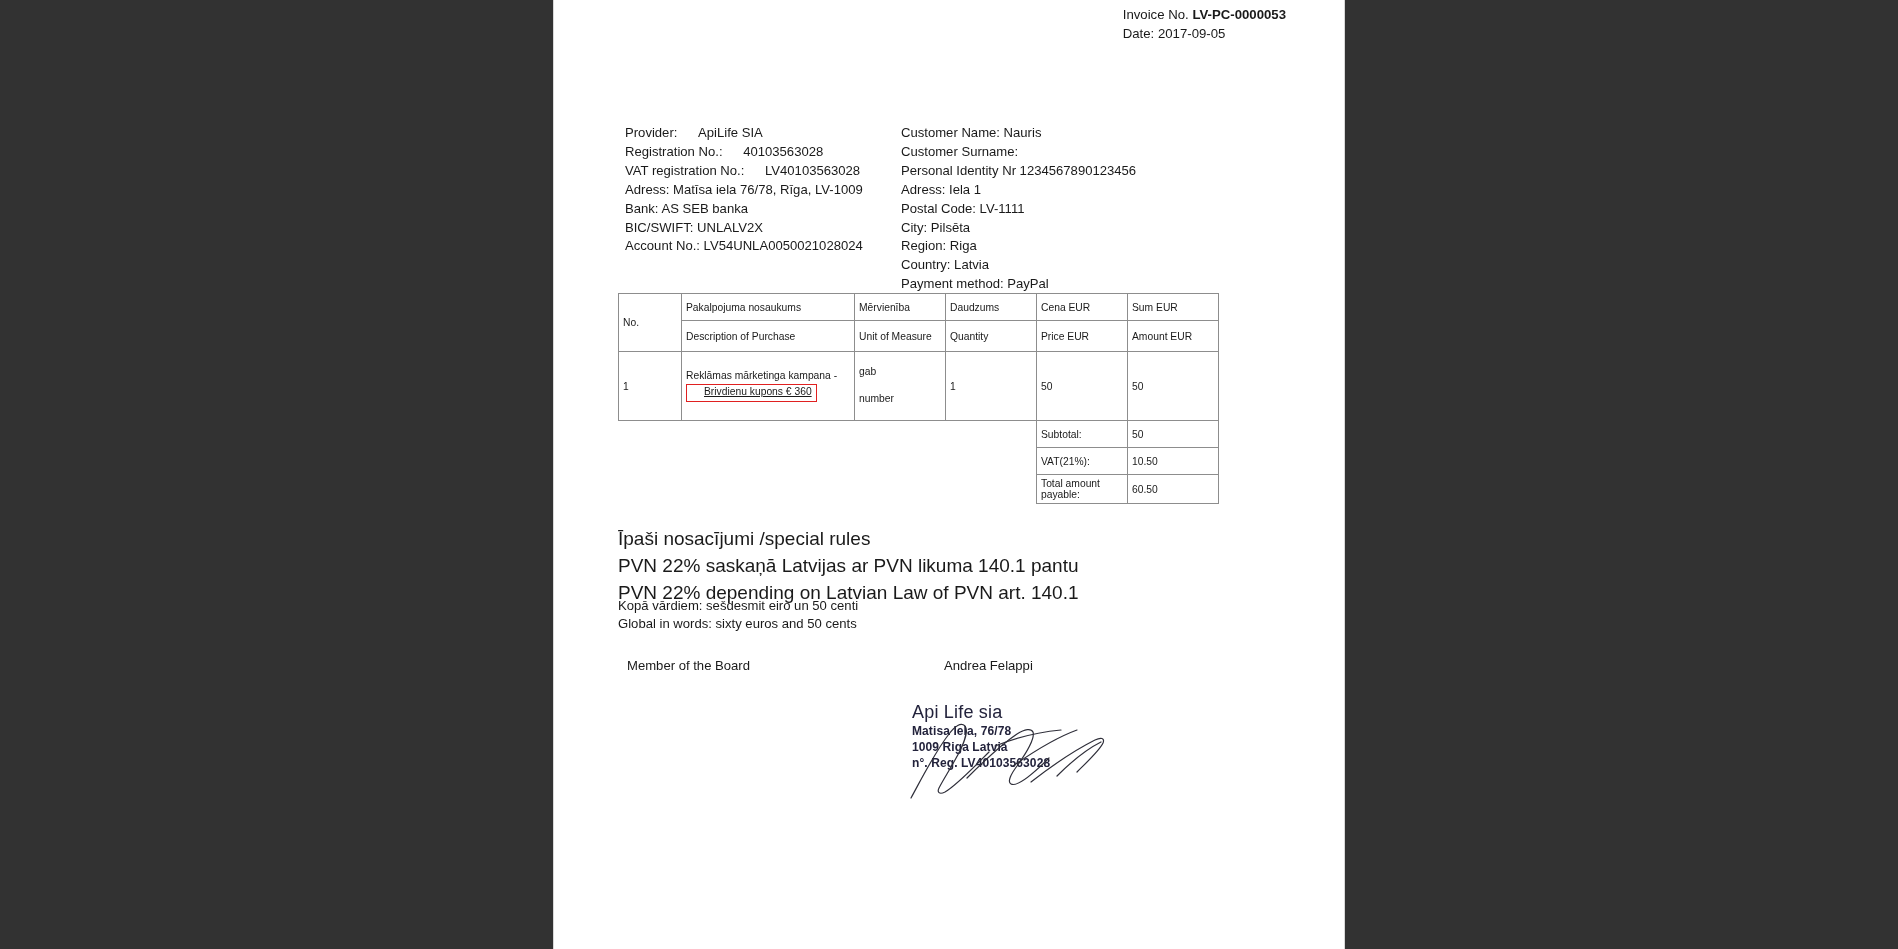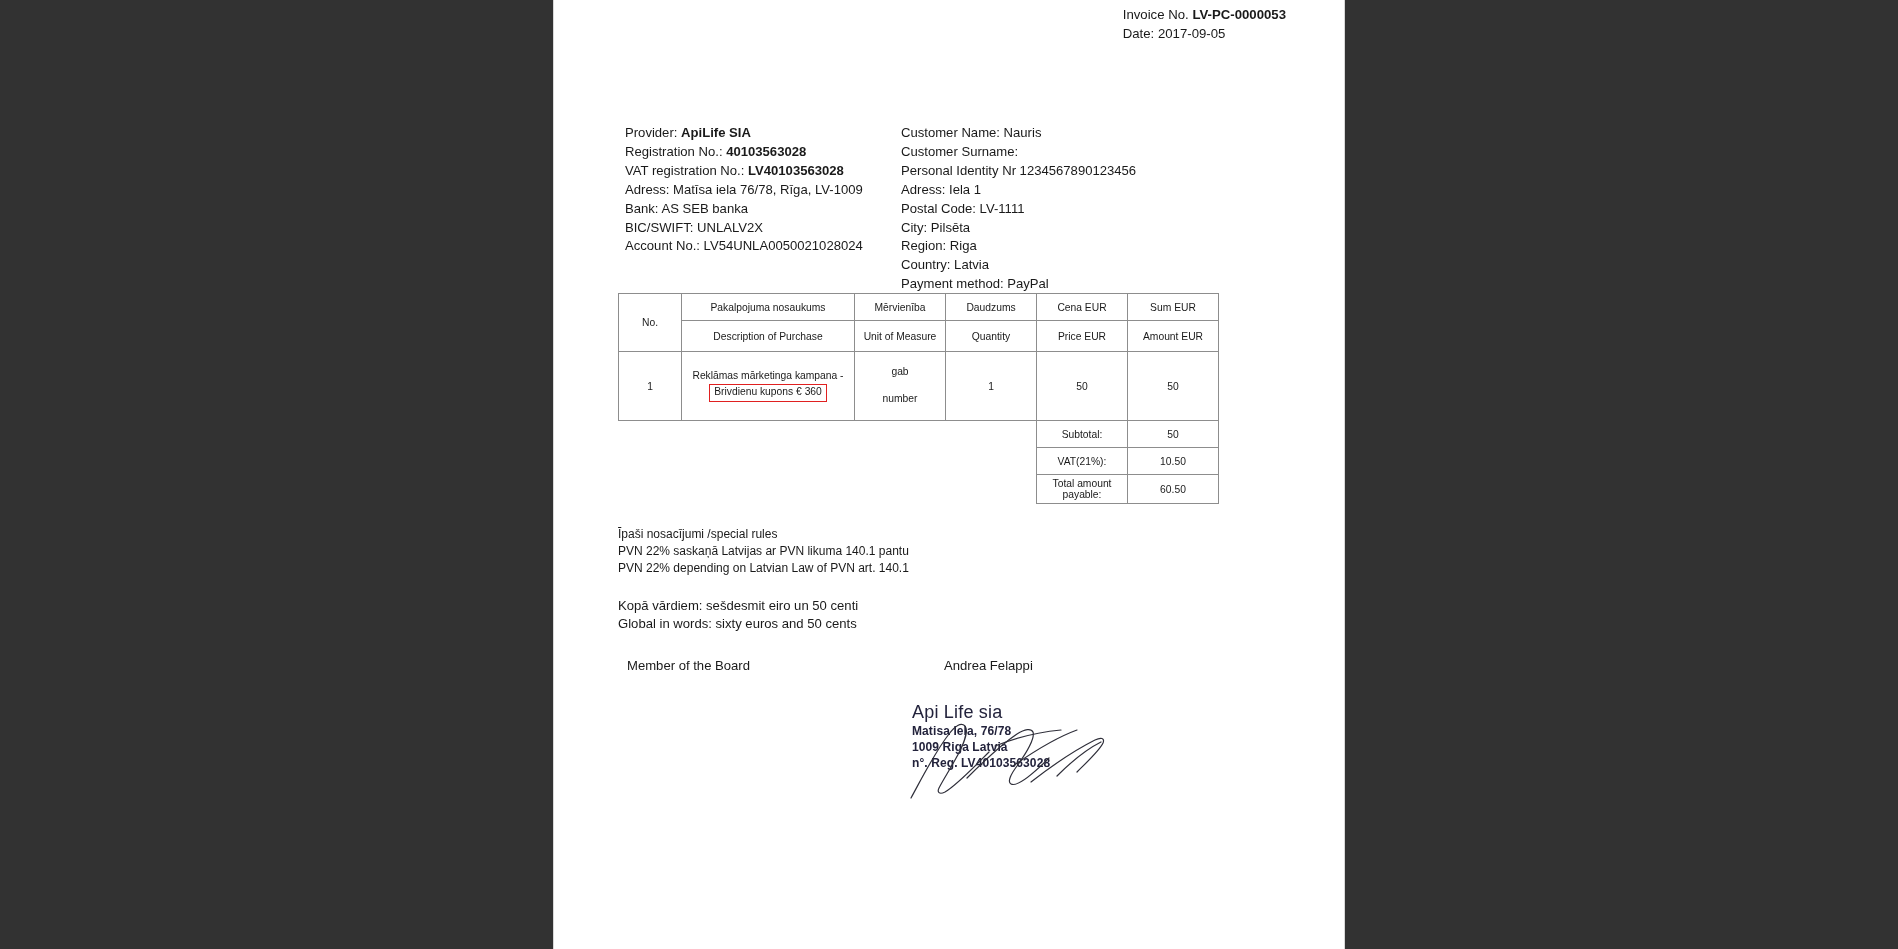--- a/index.html
+++ b/index.html
@@ -58,34 +58,34 @@
     white-space: nowrap;
   }
   .customer {
     position: absolute;
     left: 347px;
     top: 124px;
     line-height: 1.445;
     font-size: 13.1px;
     white-space: nowrap;
   }
-  .bold { font-weight: bold; }
+  .bold { font-weight: normal; margin-left: 17px; }
 
   
   .tbl {
     position: absolute;
     left: 64px;
     top: 293px;
     border-collapse: collapse;
     font-size: 10.3px;
     color: #1a1a1a;
   }
   .tbl td, .tbl th {
     border: 1px solid #8d8d8d;
-    text-align: center;
+    text-align: left;
     vertical-align: middle;
     font-weight: normal;
     padding: 3px 4px;
   }
   .c-no      { width: 54px; }
   .c-desc    { width: 164px; }
   .c-unit    { width: 82px; }
   .c-qty     { width: 82px; }
   .c-price   { width: 82px; }
   .c-amount  { width: 82px; }
@@ -95,33 +95,34 @@
   .row-item td { height: 62px; }
   .noborder { border: none !important; }
   .tot-row td { height: 20px; }
   .tot-label { text-align: center; padding-right: 6px; border-radius: 6px; }
   .tot-tall { height: 29px; }
 
   .desc-line1 { display: block; line-height: 1.25; }
   .hl {
     display: inline-block;
     border: 1.6px solid #e02020;
-    padding: 1px 4px 2px 4px;
+    padding: 1px 4px 2px 17px;
     line-height: 1.2;
     margin-top: 1px;
+    text-decoration: underline;
   }
   .unit-stack { line-height: 2.6; }
 
   
   .notes {
     position: absolute;
     left: 64px;
     top: 526px;
     line-height: 1.41;
-    font-size: 12px;
+    font-size: 19px;
     white-space: nowrap;
   }
   .words {
     position: absolute;
     left: 64px;
     top: 597px;
     line-height: 1.41;
     font-size: 13.1px;
     white-space: nowrap;
   }

